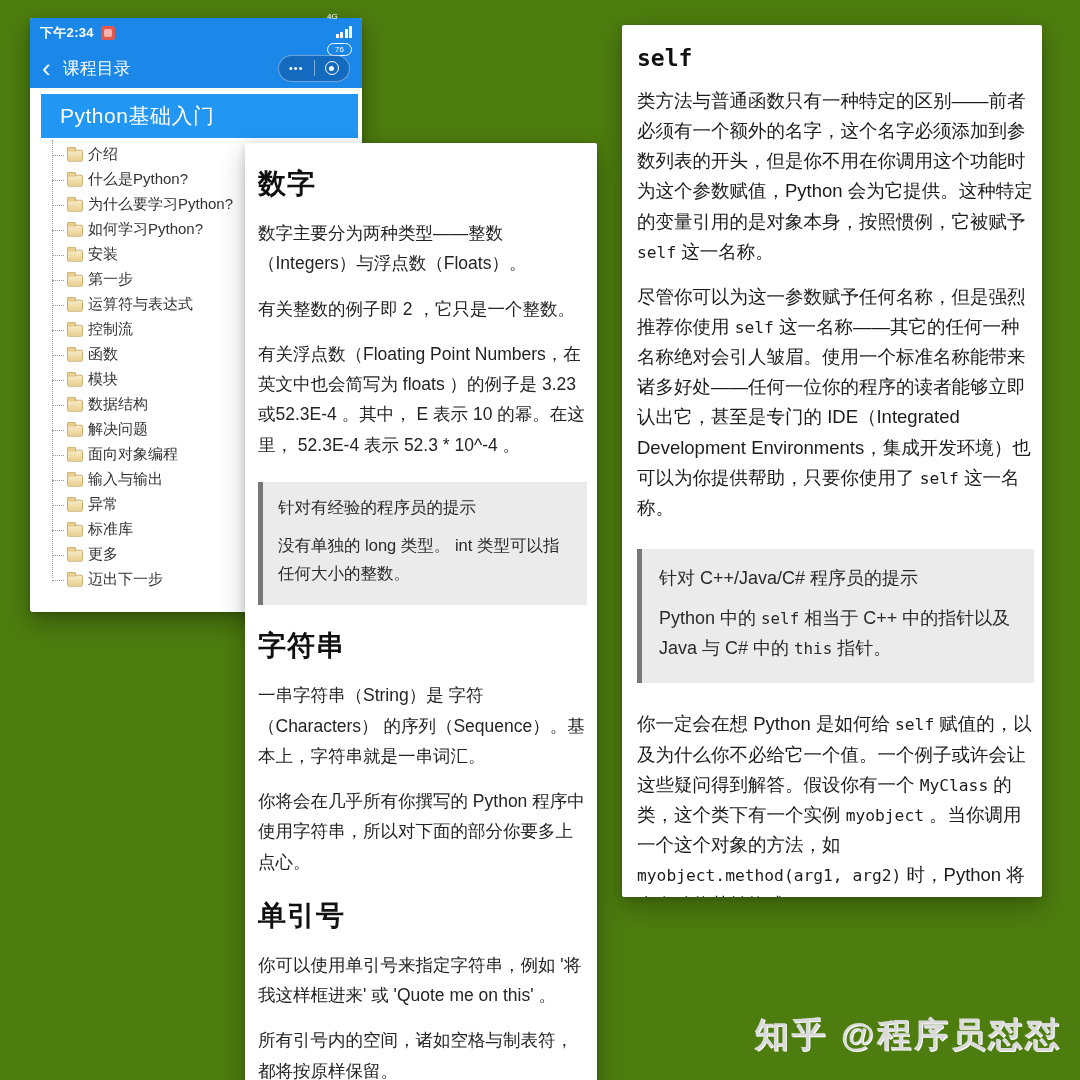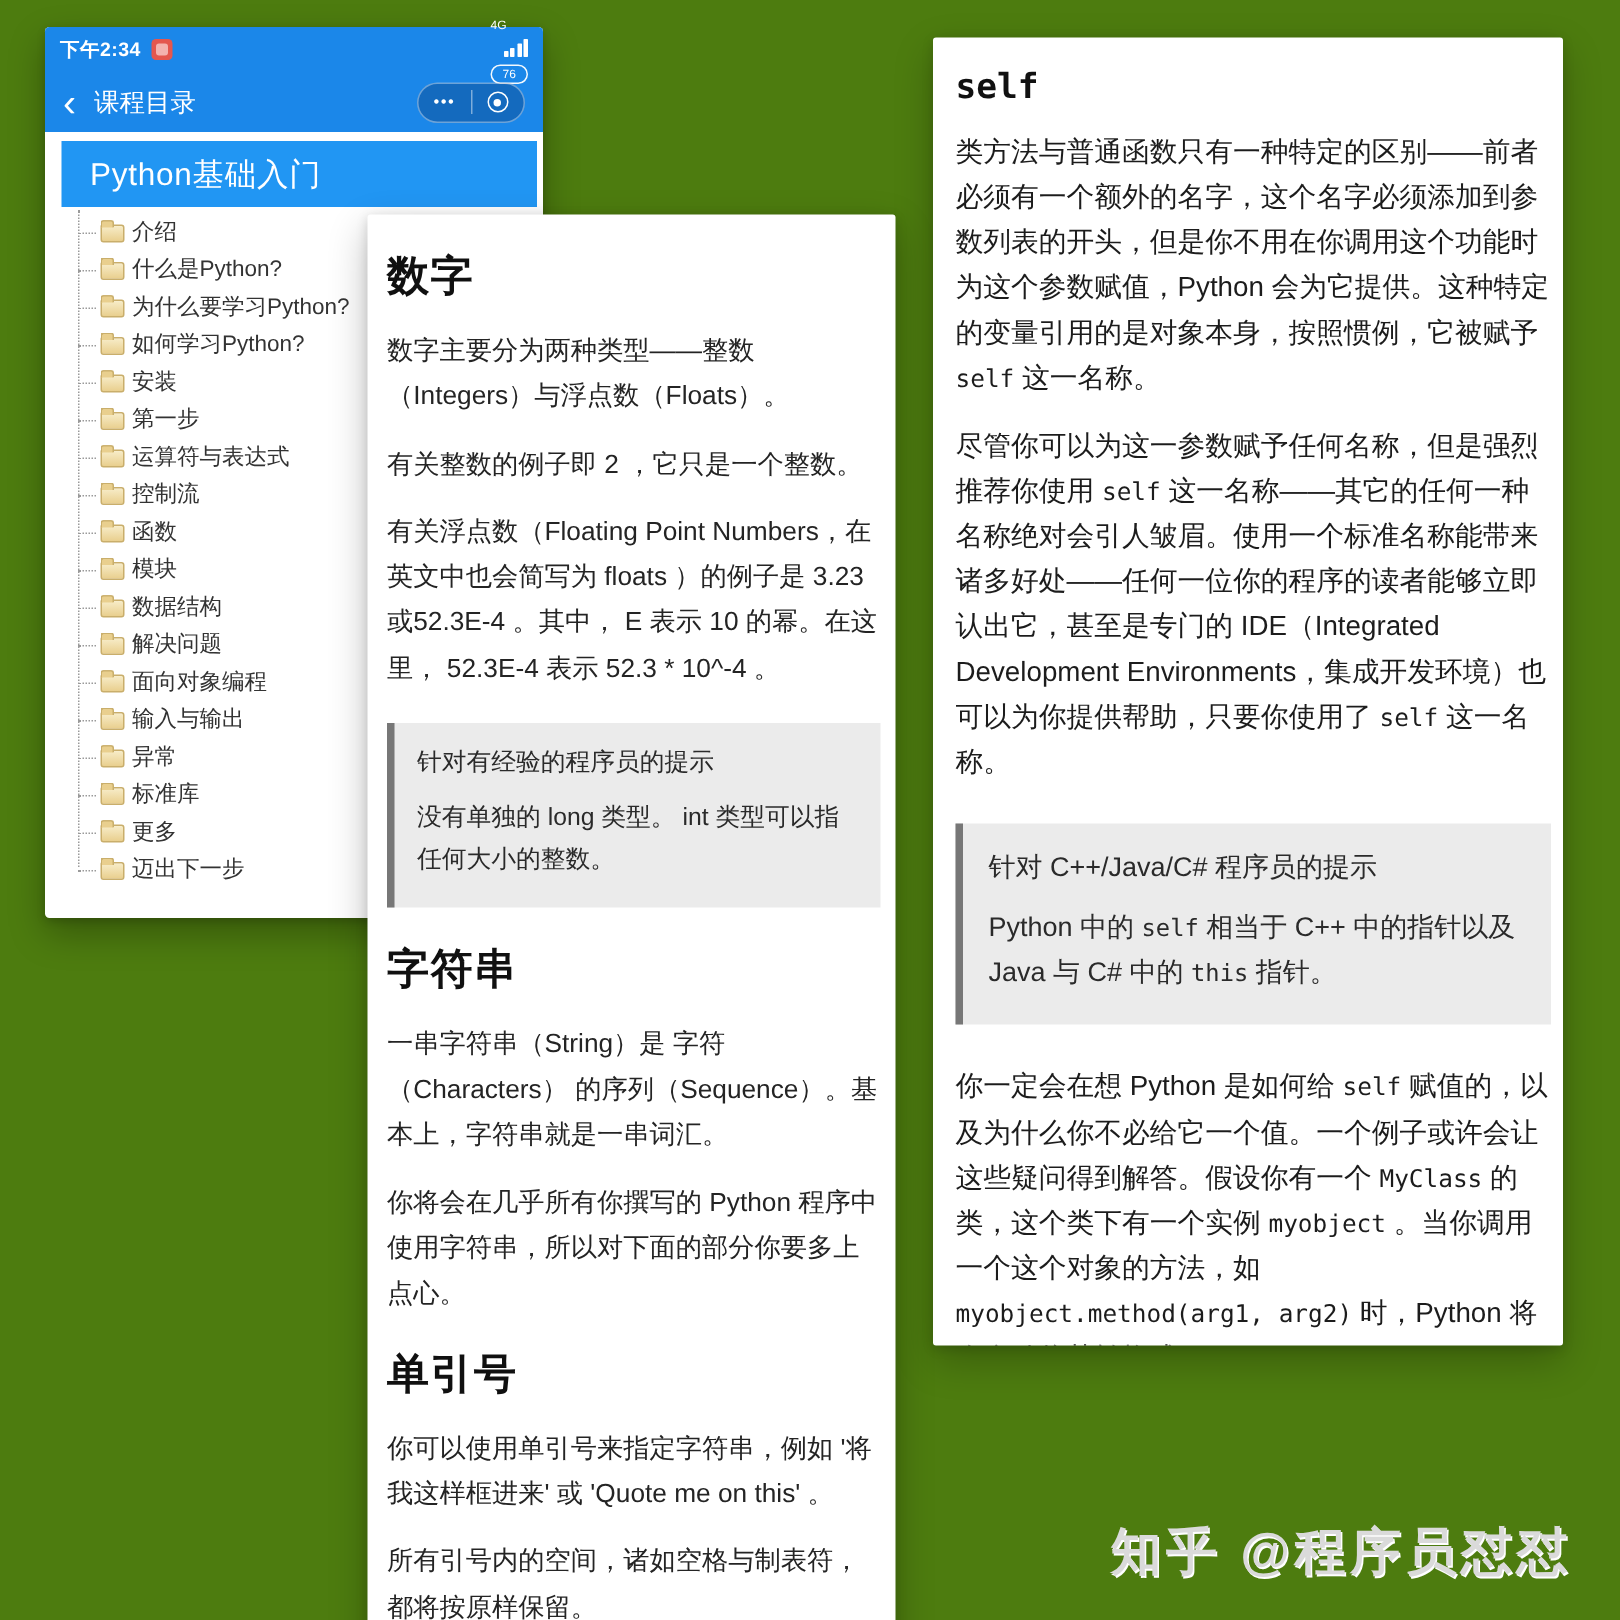--- a/index.html
+++ b/index.html
@@ -69,21 +69,21 @@
   .mid .callout { font-size:16.5px; }
   .callout .c-title { display:block; }
   .callout .c-body  { display:block; margin-top:13px; line-height:1.68; }
 
   .rightp h1 { font-family:"DejaVu Sans Mono", monospace; font-size:23px; font-weight:bold;
                color:#111; margin:20px 0 4px; }
   .rightp p  { font-size:18.5px; line-height:1.63; color:#1c1c1c; margin:15px 0; }
   .rightp .callout { font-size:18px; margin:26px 0; padding:17px 14px 20px 17px; }
   .code { font-family:"DejaVu Sans Mono", monospace; font-size:.88em; }
 
-  .watermark { position:absolute; right:32px; bottom:22px; font-size:34px; font-weight:bold;
+  .watermark { position:absolute; right:18px; bottom:22px; font-size:34px; font-weight:bold;
                color:#dadada; letter-spacing:3px; text-shadow:1px 1px 0 #fff; z-index:5; }
 </style>
 </head>
 <body>
 
 <div class="canvas">
 
   <div class="phone">
     <div class="status-bar">
       <span class="time">下午2:34</span>

